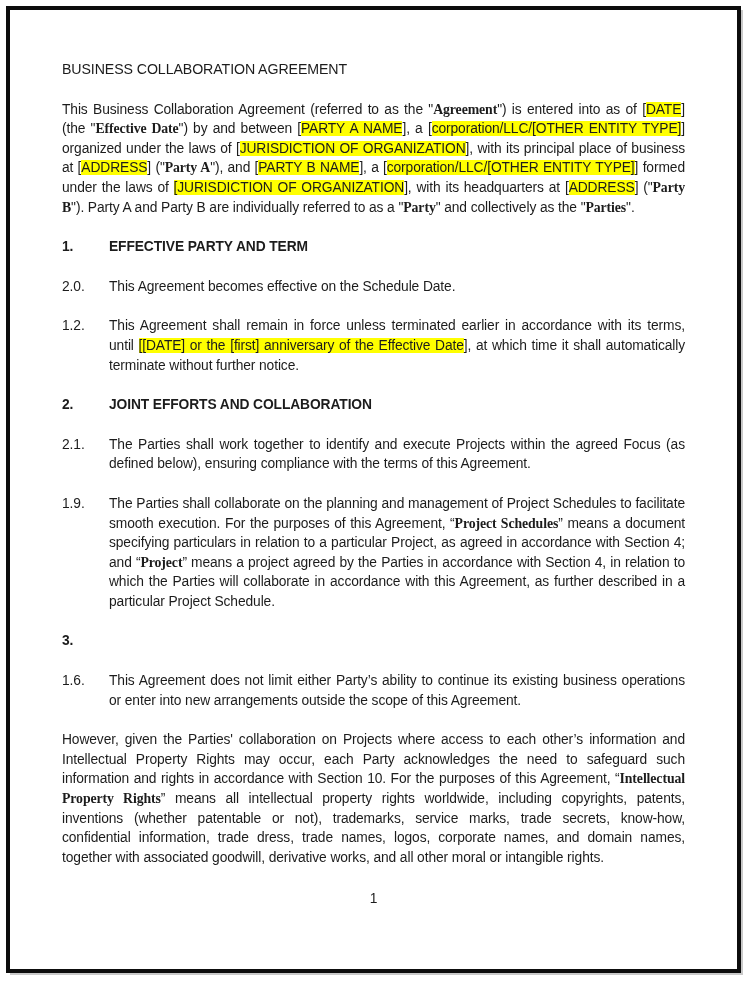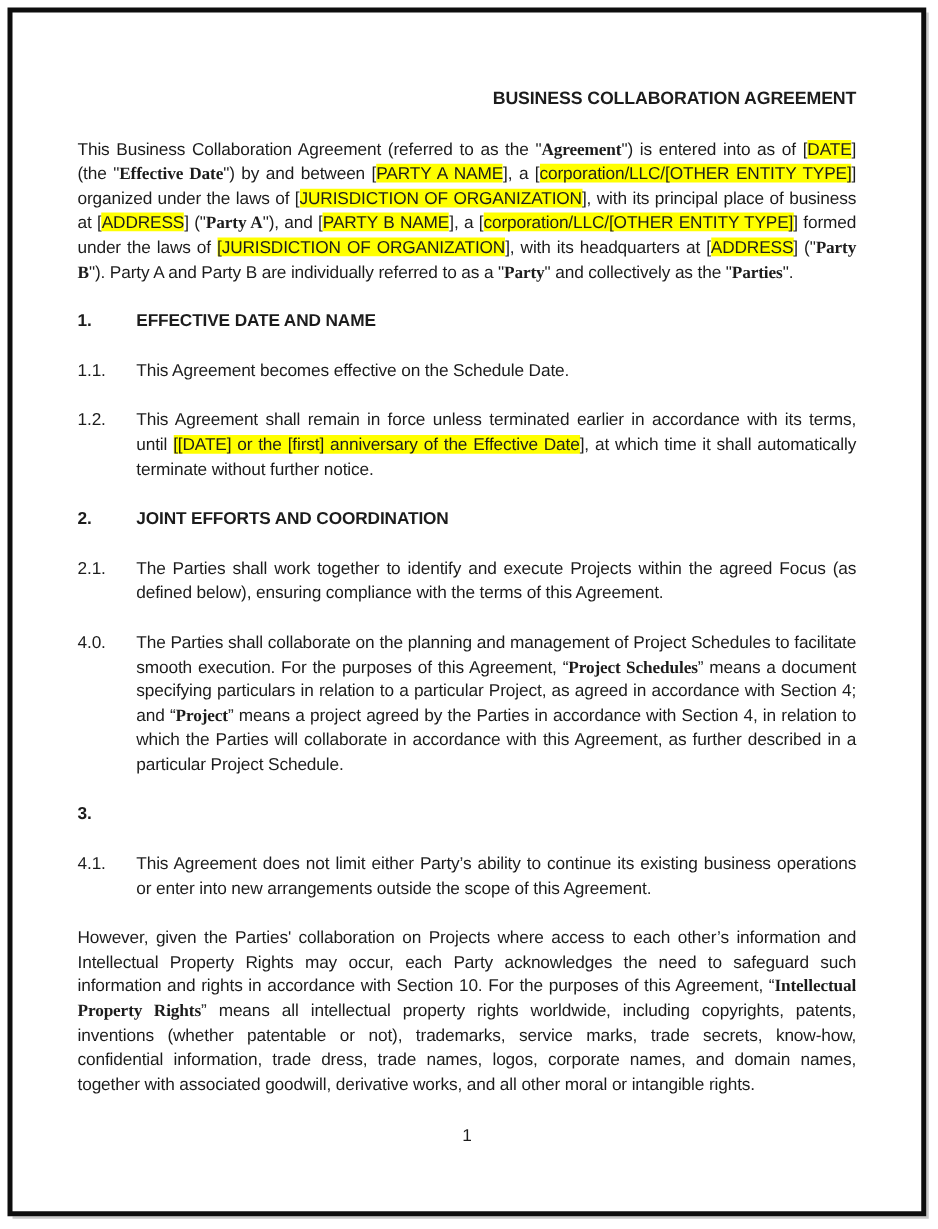--- a/index.html
+++ b/index.html
@@ -25,24 +25,24 @@
     border: 4px solid var(--border-color, #0d0d0d);
     box-shadow: 3px 3px 0 -1px #c9c9c9;
     background: #ffffff;
     padding: 50px 52px 0 52px;
     font-size: 13.8px;
     line-height: 19.6px;
     color: #1c1c1c;
     letter-spacing: -0.1px;
   }
   .title {
-    font-weight: bold;
+    font-weight: normal;
     font-size: 14.2px;
-    text-align: right;
-    margin: 10px 0 20px 0;
+    text-align: left;
+    margin: 0 0 20px 0;
   }
   .intro {
     margin: 0;
     text-align: justify;
   }
   .row {
     display: flex;
     margin-top: 20px;
   }
   .row .num {
@@ -66,47 +66,47 @@
 </head>
 <body>
 
 <div class="canvas">
   <div class="frame">
     <div class="title">BUSINESS COLLABORATION AGREEMENT</div>
     <p class="intro">This Business Collaboration Agreement (referred to as the "<span class="b">Agreement</span>") is entered into as of [<span class="hl">DATE</span>] (the "<span class="b">Effective Date</span>") by and between [<span class="hl">PARTY A NAME</span>], a [<span class="hl">corporation/LLC/[OTHER ENTITY TYPE]</span>] organized under the laws of [<span class="hl">JURISDICTION OF ORGANIZATION</span>], with its principal place of business at [<span class="hl">ADDRESS</span>] ("<span class="b">Party A</span>"), and [<span class="hl">PARTY B NAME</span>], a [<span class="hl">corporation/LLC/[OTHER ENTITY TYPE]</span>] formed under the laws of <span class="hl">[JURISDICTION OF ORGANIZATION</span>], with its headquarters at [<span class="hl">ADDRESS</span>] ("<span class="b">Party B</span>"). Party A and Party B are individually referred to as a "<span class="b">Party</span>" and collectively as the "<span class="b">Parties</span>".</p>
     <div id="sections">
         <div class="row heading">
           <span class="num">1.</span>
-          <span>EFFECTIVE DATE AND NAME</span>
+          <span>EFFECTIVE PARTY AND TERM</span>
         </div>
         <div class="row">
-          <span class="num">1.1.</span>
+          <span class="num">2.0.</span>
           <span class="ptext">This Agreement becomes effective on the Schedule Date.</span>
         </div>
         <div class="row">
           <span class="num">1.2.</span>
           <span class="ptext">This Agreement shall remain in force unless terminated earlier in accordance with its terms, until <span class="hl">[[DATE] or the [first] anniversary of the Effective Date</span>], at which time it shall automatically terminate without further notice.</span>
         </div>
         <div class="row heading">
           <span class="num">2.</span>
-          <span>JOINT EFFORTS AND COORDINATION</span>
+          <span>JOINT EFFORTS AND COLLABORATION</span>
         </div>
         <div class="row">
           <span class="num">2.1.</span>
           <span class="ptext">The Parties shall work together to identify and execute Projects within the agreed Focus (as defined below), ensuring compliance with the terms of this Agreement.</span>
         </div>
         <div class="row">
-          <span class="num">4.0.</span>
+          <span class="num">1.9.</span>
           <span class="ptext">The Parties shall collaborate on the planning and management of Project Schedules to facilitate smooth execution. For the purposes of this Agreement, “<span class="b">Project Schedules</span>” means a document specifying particulars in relation to a particular Project, as agreed in accordance with Section 4; and “<span class="b">Project</span>” means a project agreed by the Parties in accordance with Section 4, in relation to which the Parties will collaborate in accordance with this Agreement, as further described in a particular Project Schedule.</span>
         </div>
         <div class="row heading">
           <span class="num">3.</span>
         </div>
         <div class="row">
-          <span class="num">4.1.</span>
+          <span class="num">1.6.</span>
           <span class="ptext">This Agreement does not limit either Party’s ability to continue its existing business operations or enter into new arrangements outside the scope of this Agreement.</span>
         </div>
         <div class="row">
           <span class="ptext">However, given the Parties' collaboration on Projects where access to each other’s information and Intellectual Property Rights may occur, each Party acknowledges the need to safeguard such information and rights in accordance with Section 10. For the purposes of this Agreement, “<span class="b">Intellectual Property Rights</span>” means all intellectual property rights worldwide, including copyrights, patents, inventions (whether patentable or not), trademarks, service marks, trade secrets, know-how, confidential information, trade dress, trade names, logos, corporate names, and domain names, together with associated goodwill, derivative works, and all other moral or intangible rights.</span>
         </div>
       </div>
     <div class="pagenum">1</div>
   </div>
 </div>
 

